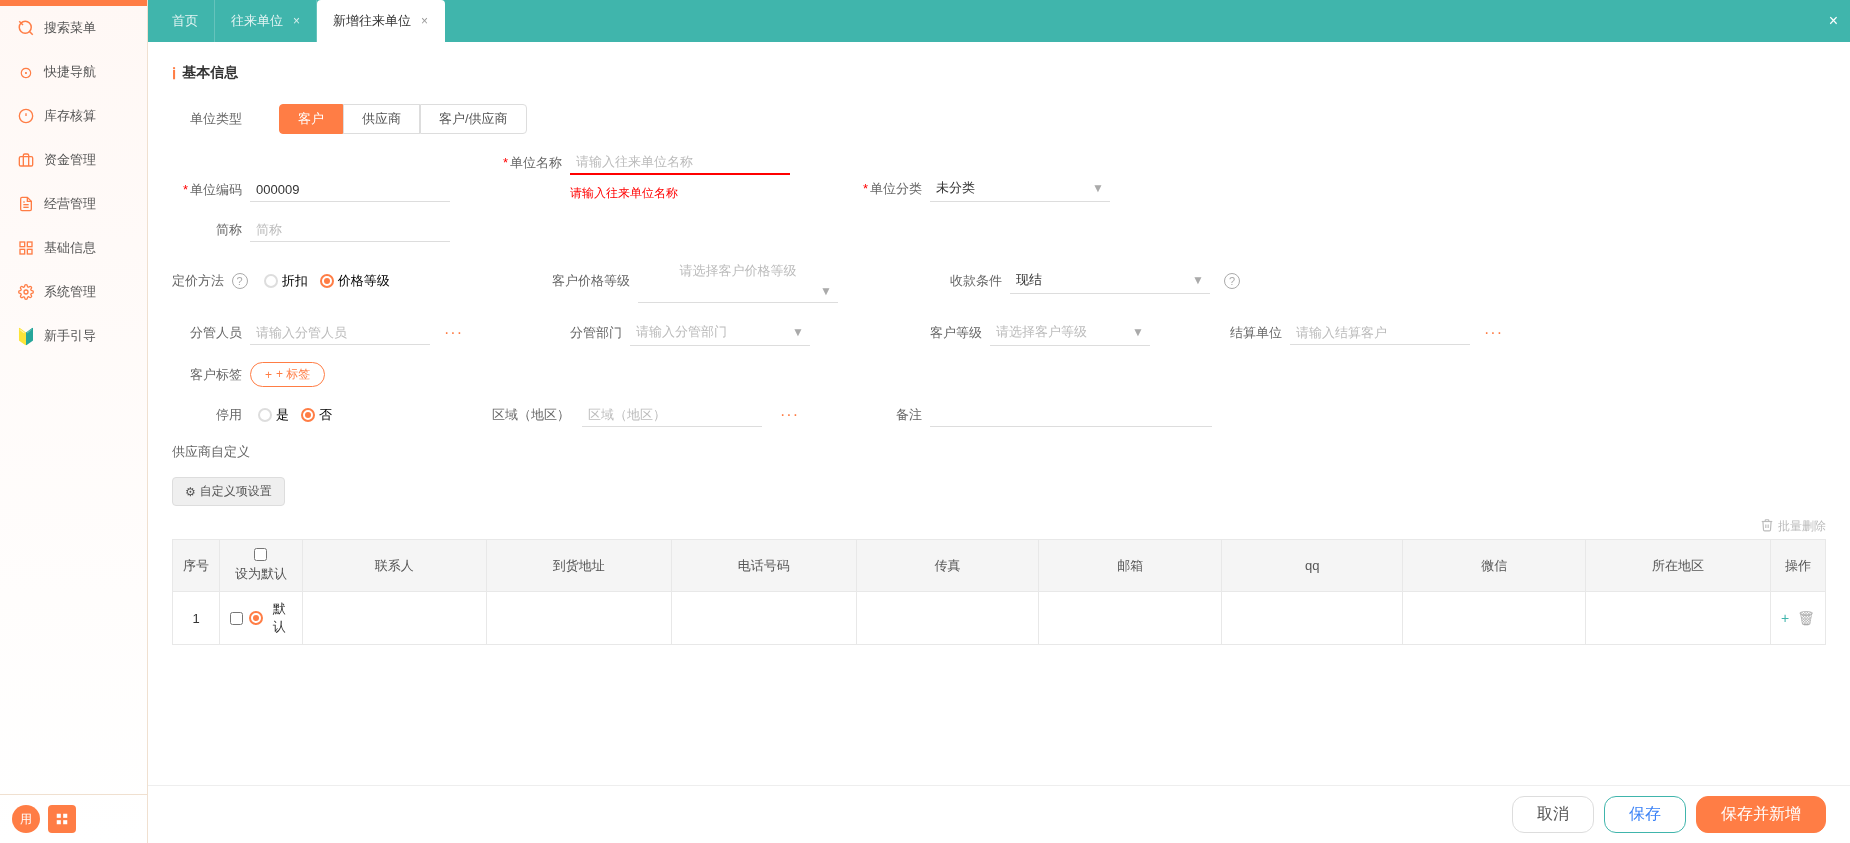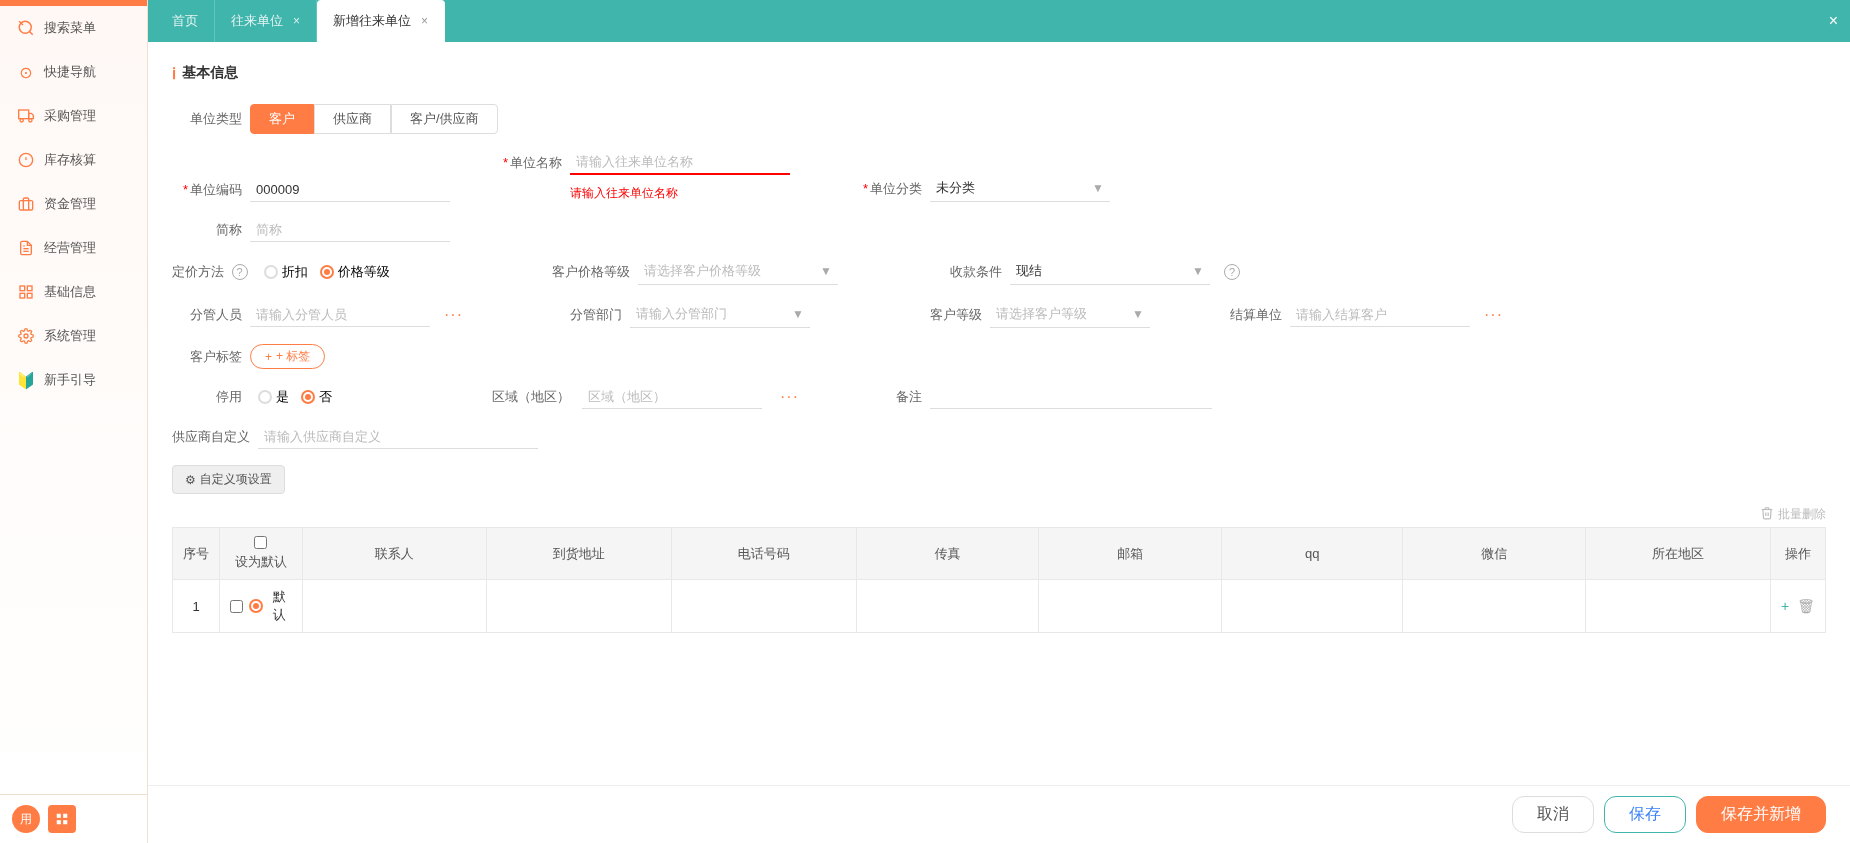--- a/index.html
+++ b/index.html
@@ -148,20 +148,21 @@
       color: red;
       font-size: 12px;
       margin-top: 2px;
       margin-left: 78px;
     }
 
     
     .type-btn-group {
       display: flex;
       gap: 0;
+      margin-left: 29px;
     }
     .type-btn {
       padding: 5px 18px;
       border: 1px solid #ddd;
       background: white;
       cursor: pointer;
       font-size: 13px;
       color: #555;
     }
     .type-btn.active {
@@ -349,31 +350,20 @@
     </div>
     <span>搜索菜单</span>
   </div>
 
   <div class="sidebar-item">
     <div class="sidebar-icon">⊙</div>
     <span>快捷导航</span>
   </div>
 
 
-  <div class="sidebar-item">
-    <div class="sidebar-icon">
-      <svg width="16" height="16" viewBox="0 0 24 24" fill="none" stroke="currentColor" stroke-width="2">
-          <rect x="1" y="3" width="15" height="13"></rect>
-          <polygon points="16 8 20 8 23 11 23 16 16 16 16 8"></polygon>
-          <circle cx="5.5" cy="18.5" r="2.5"></circle>
-          <circle cx="18.5" cy="18.5" r="2.5"></circle>
-        </svg>
-    </div>
-    <span>采购管理</span>
-  </div>
 
   <div class="sidebar-item">
     <div class="sidebar-icon">
       <svg width="16" height="16" viewBox="0 0 24 24" fill="none" stroke="currentColor" stroke-width="2">
           <circle cx="12" cy="12" r="10"></circle>
           <line x1="12" y1="8" x2="12" y2="12"></line>
           <line x1="12" y1="16" x2="12.01" y2="16"></line>
         </svg>
     </div>
     <span>库存核算</span>
@@ -523,21 +513,21 @@
             <span>折扣</span>
           </label>
           <label class="radio-item">
             <div class="radio-dot active"></div>
             <span>价格等级</span>
           </label>
         </div>
       </div>
       <div class="form-group" style="flex:0 0 380px;">
         <span class="form-label">客户价格等级</span>
-        <div class="form-select" style="width:200px;">
+        <div class="form-select" style="width:200px;flex-direction:column;">
           <span class="placeholder">请选择客户价格等级</span>
           <span class="arrow">▼</span>
         </div>
       </div>
       <div class="form-group" style="flex:0 0 360px;">
         <span class="form-label">收款条件</span>
         <div class="form-select" style="width:200px;align-items:center;">
           <span>现结</span>
           <span class="arrow">▼</span>
         </div>
@@ -603,21 +593,20 @@
       </div>
       <div class="form-group" style="flex:0 0 360px;">
         <span class="form-label">备注</span>
         <input type="text" class="form-input-text" style="width: 300px; border-bottom: 1px solid rgb(221, 221, 221);">
       </div>
     </div>
 
     <div class="form-row">
       <div class="form-group">
         <span class="form-label">供应商自定义</span>
-        <input type="text" class="form-input-text" style="width: 280px; border-bottom: 1px solid rgb(221, 221, 221);" placeholder="请输入供应商自定义">
       </div>
     </div>
 
     <div style="margin-top:16px; margin-bottom:8px;">
       <button class="custom-btn">
         <span>⚙</span>
         <span>自定义项设置</span>
       </button>
     </div>
 

